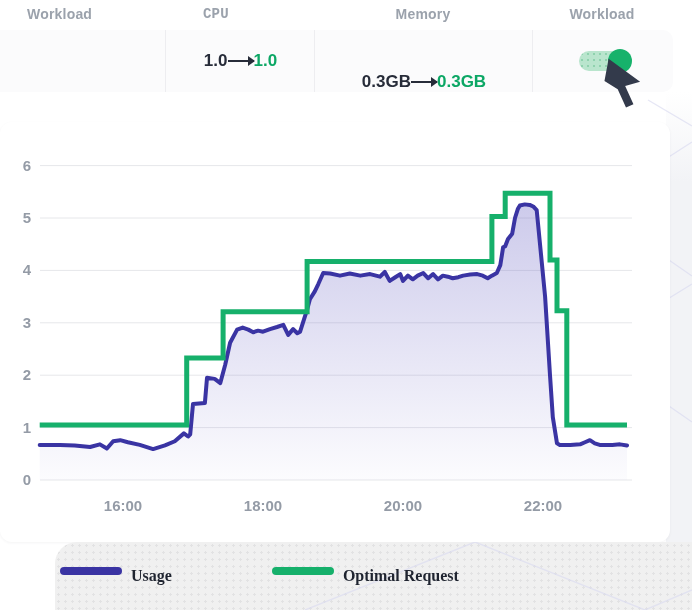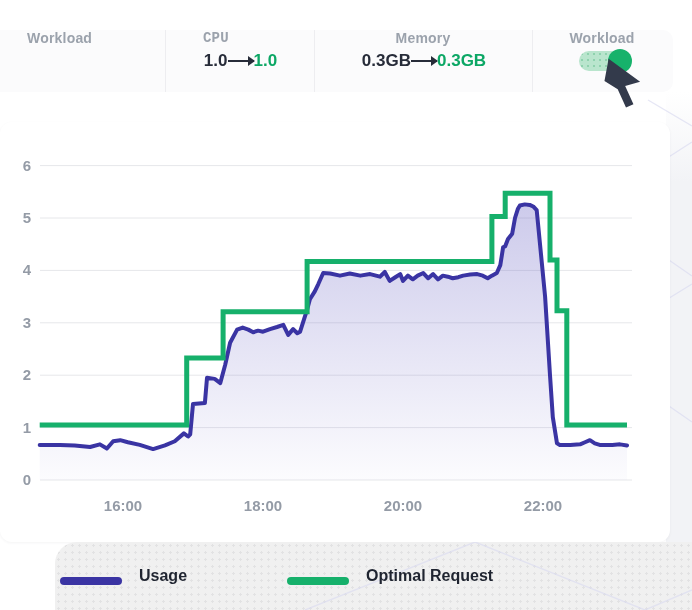--- a/index.html
+++ b/index.html
@@ -12,34 +12,34 @@
   
   .bg-strip{
     position:absolute;top:92px;right:0;width:26px;bottom:0;
     background:linear-gradient(#ffffff 0,#f2f3f6 90px,#f2f3f6 100%);
     z-index:0;
   }
   .decor-svg{position:absolute;inset:0;z-index:0;pointer-events:none;}
   
   .col-headers{position:absolute;top:6px;left:0;width:692px;height:22px;z-index:2;}
   .col-head{
-    position:absolute;font-size:14px;font-weight:700;color:#9ba2ac;letter-spacing:.2px;margin-top:24px;
+    position:absolute;font-size:14px;font-weight:700;color:#9ba2ac;letter-spacing:.2px;
   }
   .col-head.h-workload{left:27px;}
   .col-head.h-cpu{left:203px;width:112px;font-family:Liberation Mono, monospace;}
   .col-head.h-memory{left:367px;width:112px;text-align:center;}
   .col-head.h-automated{left:546px;width:112px;text-align:center;}
   .row-band{
     position:absolute;top:30px;left:0;width:673px;height:62px;
     background:#fbfbfc;border-radius:0 10px 10px 0;z-index:1;
   }
   .cell{position:absolute;top:0;height:62px;display:flex;align-items:center;justify-content:center;}
   .cell-workload{left:0;width:165px;justify-content:flex-start;padding-left:27px;box-sizing:border-box;}
   .cell-cpu{left:165px;width:149px;border-left:1px solid #ededf0;}
-  .cell-memory{left:314px;width:218px;border-left:1px solid #ededf0;}
+  .cell-memory{left:314px;width:218px;border-left:1px solid #ededf0;align-items:flex-end;}
   .cell-automated{left:532px;width:141px;border-left:1px solid #ededf0;}
   .workload-name{font-size:17px;color:#2a303d;}
   .metric{display:flex;align-items:center;gap:0;font-size:17px;font-weight:700;}
   .metric .old{color:#272c39;}
   .metric .new{color:#0ca765;}
   .arrow-icon{position:relative;width:26px;height:2px;background:#272c39;display:inline-block;}
   .arrow-icon:after{
     content:"";position:absolute;right:-1px;top:-4px;
     border-left:7px solid #272c39;border-top:5px solid transparent;border-bottom:5px solid transparent;
   }
@@ -67,21 +67,21 @@
     position:absolute;left:55px;right:0;top:542px;height:68px;z-index:2;
     background:#f0f0f0;
     background-image:radial-gradient(#e2e2e3 1px,transparent 1.2px);
     background-size:7px 7px;
     border-top-left-radius:22px;
   }
   .legend-lines{position:absolute;inset:0;z-index:0;pointer-events:none;}
   .legend-items{
     position:relative;z-index:1;display:flex;align-items:center;height:100%;padding-left:5px;
   }
-  .legend-item{display:flex;align-items:flex-end;gap:17px;cursor:pointer;}
+  .legend-item{display:flex;align-items:flex-start;gap:9px;cursor:pointer;font-family:Liberation Serif, serif;}
   .legend-item.li-0{margin-right:100px;}
   .legend-item.li-1{margin-right:56px;}
   .legend-swatch{width:62px;height:8px;border-radius:4px;}
   .legend-label{font-size:16px;font-weight:700;color:#1f2430;white-space:nowrap;}
 </style>
 </head>
 <body>
 
 <div class="bg-strip"></div>
 <svg class="decor-svg" width="692" height="610">

